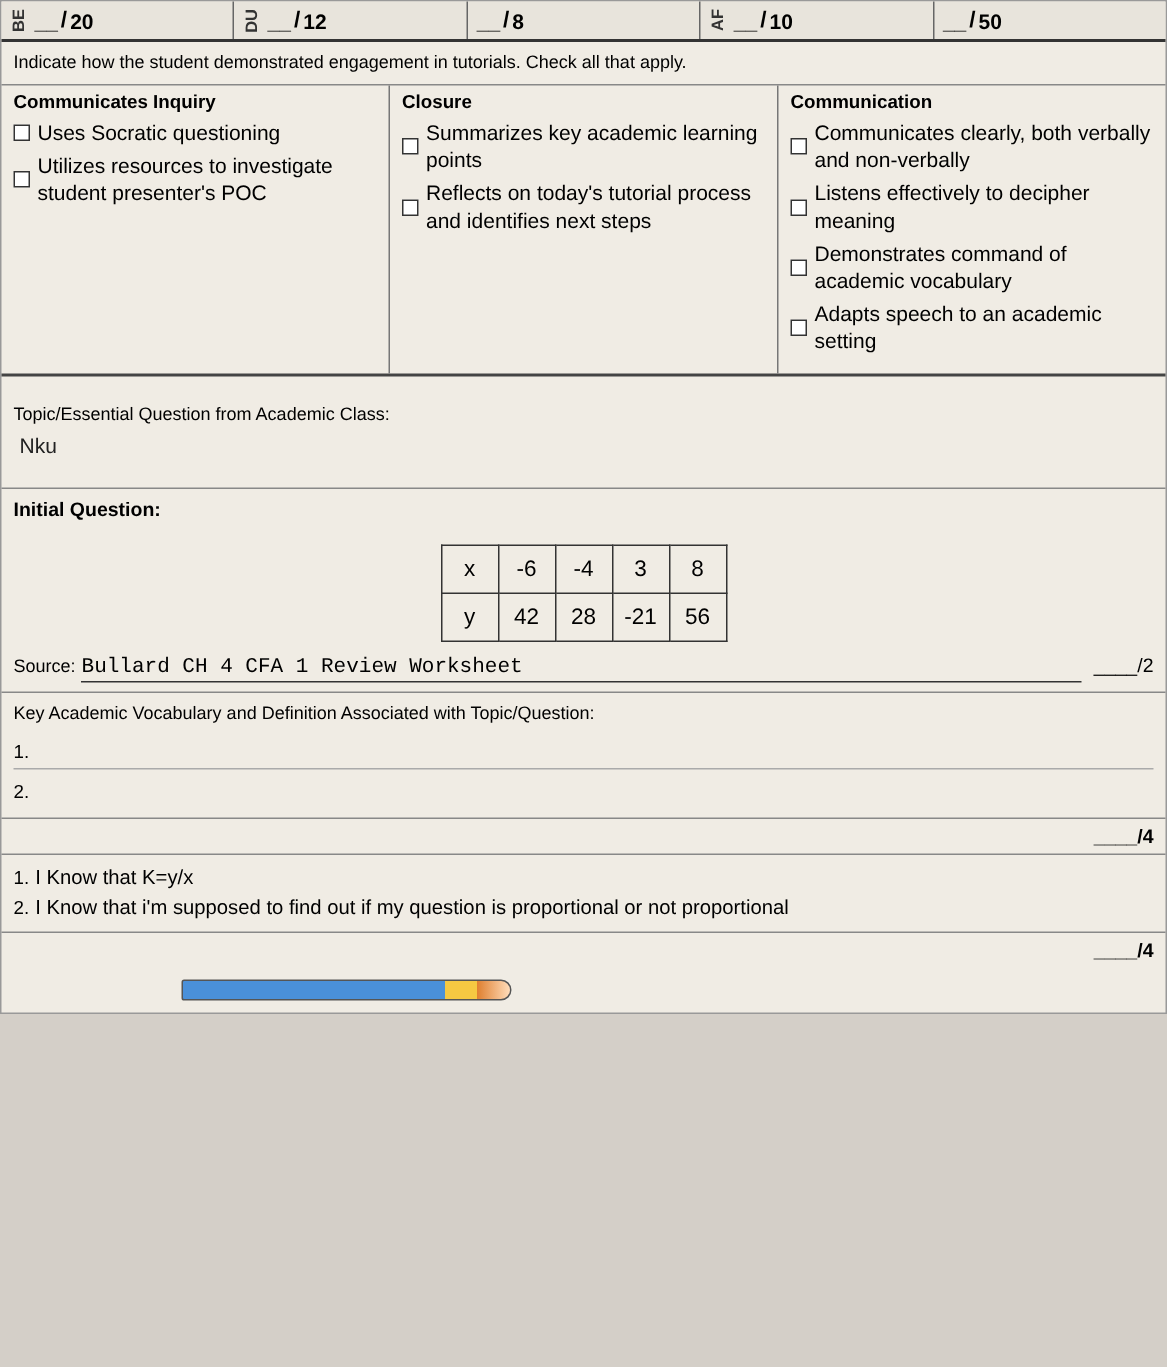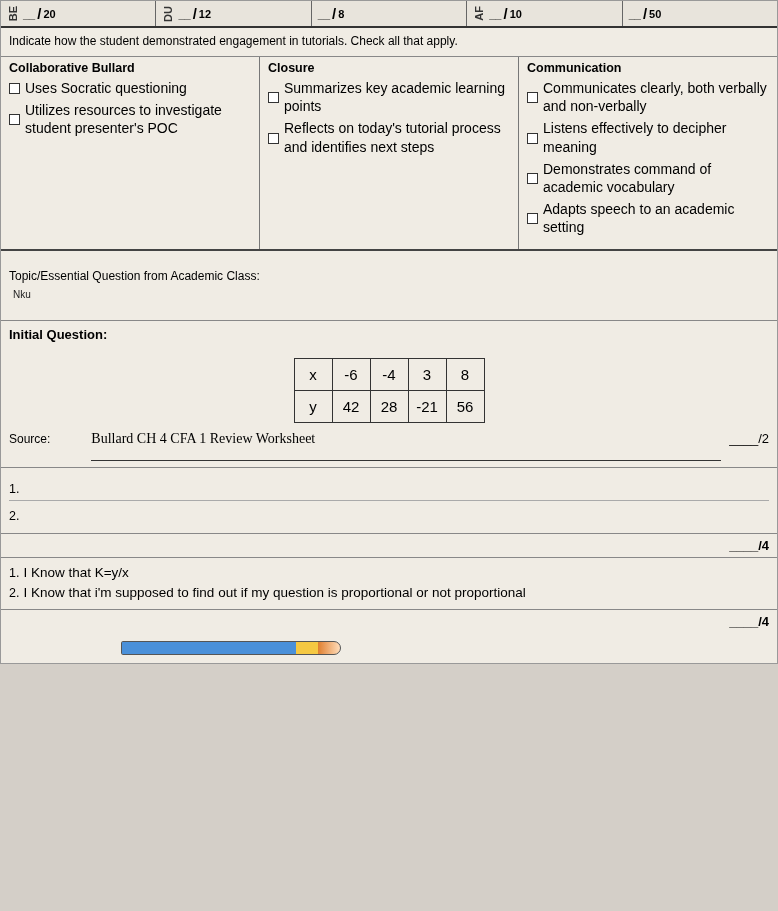--- a/index.html
+++ b/index.html
@@ -35,21 +35,21 @@
     .score-cell:last-child { border-right: none; }
     .score-label {
       font-size: 11px;
       font-weight: bold;
       writing-mode: vertical-rl;
       transform: rotate(180deg);
       margin-right: 4px;
       color: #333;
     }
     .score-value {
-      font-size: 11px;
+      font-size: 14px;
       font-weight: bold;
     }
     .score-slash {
       font-size: 15px;
       margin: 0 2px;
     }
 
     
     .indicate-section {
       padding: 6px 8px 4px 8px;
@@ -100,21 +100,21 @@
       padding: 18px 8px;
       border-bottom: 1px solid #888;
       min-height: 60px;
     }
     .section-label {
       font-size: 12px;
       margin-bottom: 4px;
     }
     .handwritten-text {
       font-family: 'Comic Sans MS', cursive, sans-serif;
-      font-size: 10px;
+      font-size: 14px;
       color: #222;
       margin-top: 2px;
       padding: 2px 4px;
     }
 
     
     .initial-section {
       padding: 6px 8px;
       border-bottom: 1px solid #888;
     }
@@ -142,26 +142,25 @@
       padding: 2px 4px;
     }
     .source-line {
       display: flex;
       align-items: baseline;
       margin-top: 6px;
       font-size: 12px;
     }
     .source-label { font-size: 12px; margin-right: 4px; text-align: center; }
     .source-value {
-      font-family: Liberation Serif, serif;
+      font-family: Liberation Mono, monospace;
       font-size: 14px;
       border-bottom: 1px solid #333;
       flex: 1;
-      padding-bottom: 13px;
-      margin-left: 37px;
+      padding-bottom: 1px;
     }
     .source-score {
       font-size: 13px;
       margin-left: 8px;
       white-space: nowrap;
     }
 
     
     .vocab-section {
       padding: 6px 8px;
@@ -275,21 +274,21 @@
     </div>
   </div>
 
   <div class="indicate-section">
     <div class="indicate-title">Indicate how the student demonstrated engagement in tutorials. Check all that apply.</div>
   </div>
 
   <div class="checklist-row">
 
     <div class="checklist-col">
-      <div class="col-header">Collaborative Bullard</div>
+      <div class="col-header">Communicates Inquiry</div>
       <div class="checklist-item">
         <span class="checkbox"></span>
         <span>Uses Socratic questioning</span>
       </div>
       <div class="checklist-item">
         <span class="checkbox"></span>
         <span>Utilizes resources to investigate student presenter's POC</span>
       </div>
     </div>
 
@@ -357,20 +356,21 @@
     </div>
 
     <div class="source-line">
       <span class="source-label">Source:</span>
       <span class="source-value">Bullard CH 4 CFA 1 Review Worksheet</span>
       <span class="source-score">____/<span>2</span></span>
     </div>
   </div>
 
   <div class="vocab-section">
+    <div class="section-label">Key Academic Vocabulary and Definition Associated with Topic/Question:</div>
     <div class="vocab-item">1.</div>
     <div class="vocab-item">2.</div>
   </div>
   <div class="vocab-score-row">
     <span>____</span>
     <span>/</span>
     <span>4</span>
   </div>
 
   <div class="know-section">

